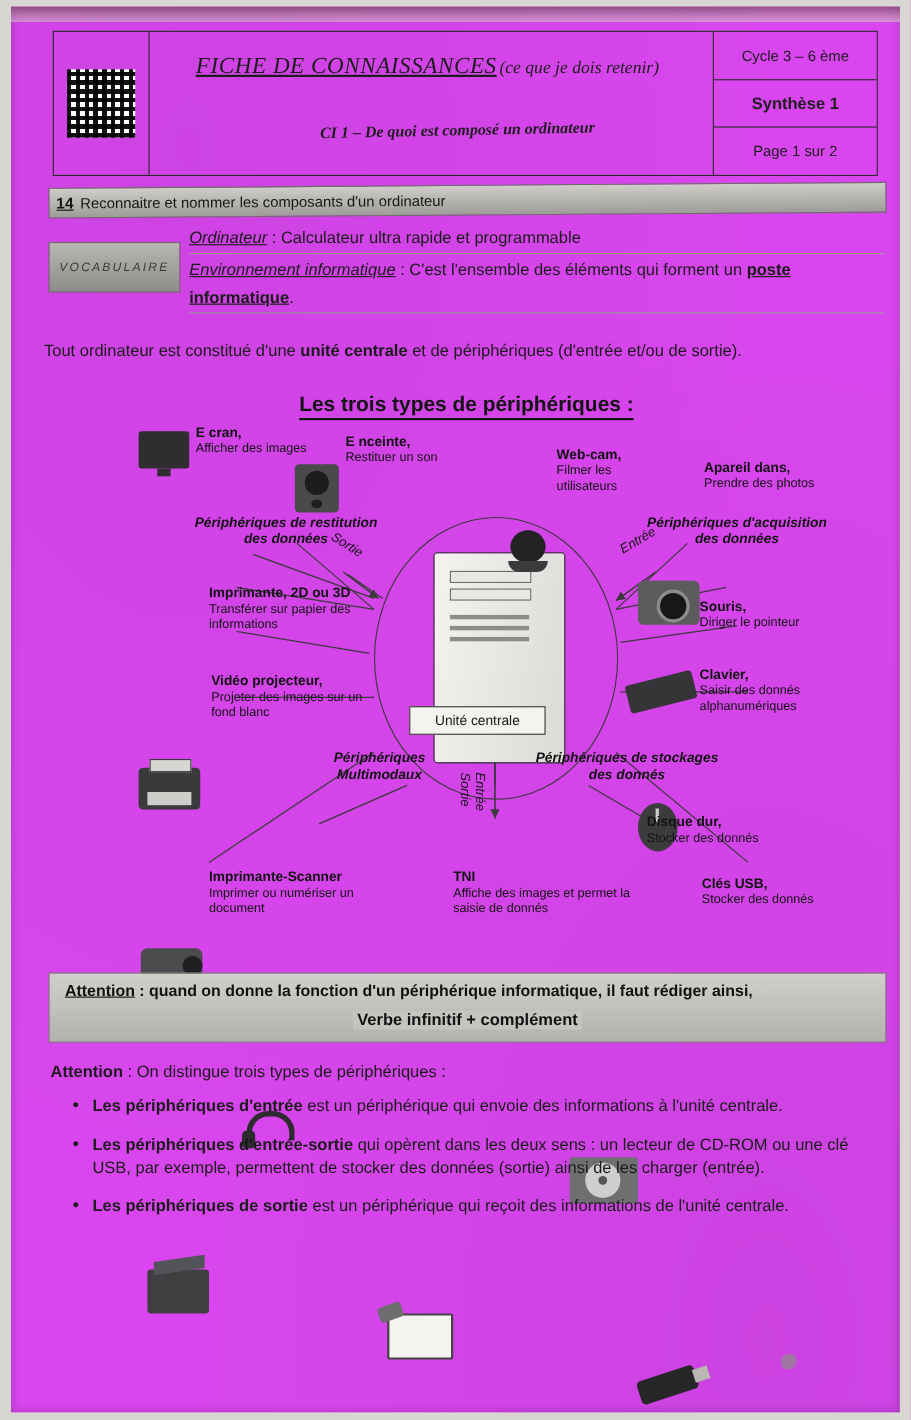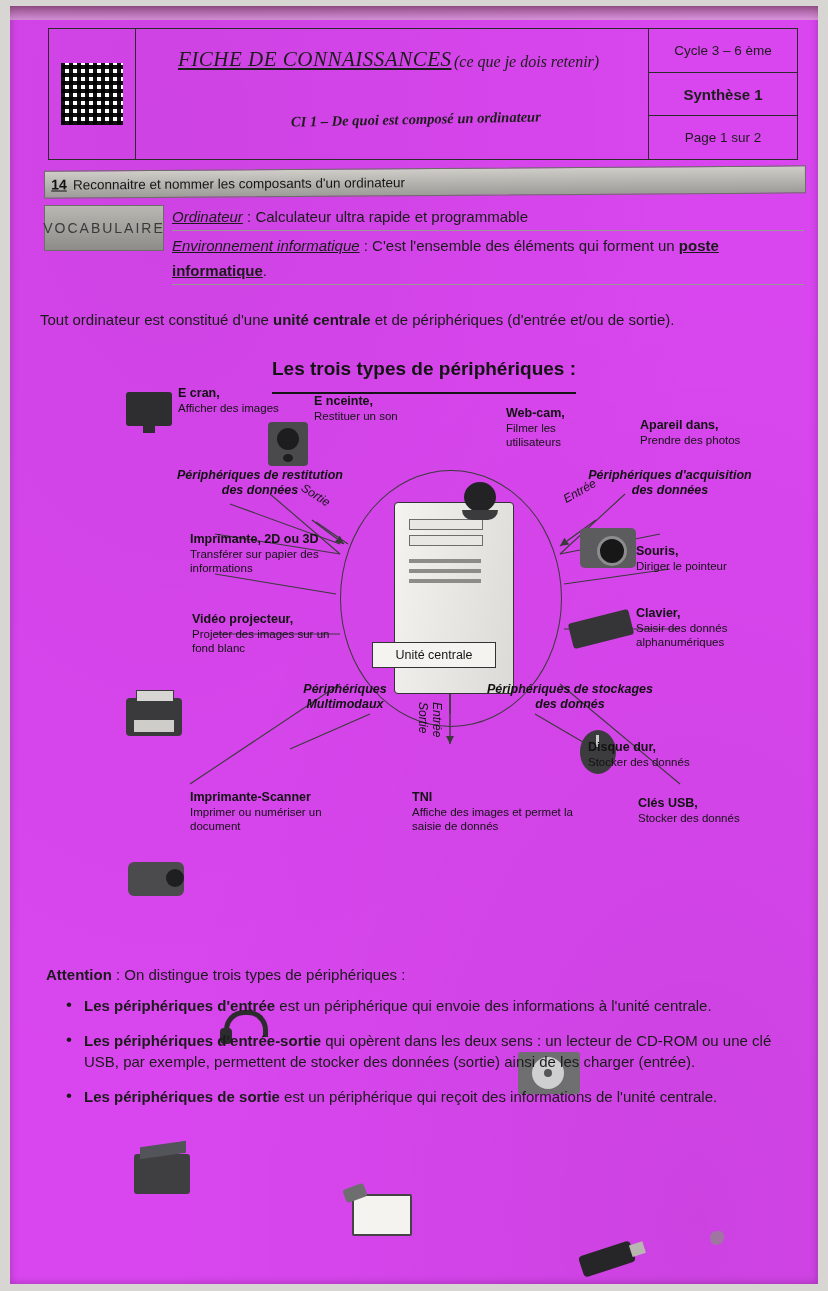--- a/index.html
+++ b/index.html
@@ -67,42 +67,42 @@
   .comp .num{
     width:28px;text-align:center;font-weight:bold;font-size:14px;color:#111;
     text-decoration:underline;
   }
   .comp .txt{font-size:13.5px;color:#161616;font-style:normal;}
   
   .vocabox{
     position:absolute;left:34px;top:198px;width:760px;height:90px;
   }
   .voc-tag{
-    position:absolute;left:0;top:1px;width:118px;height:44px;
+    position:absolute;left:0;top:16px;width:118px;height:44px;
     background:linear-gradient(180deg,#b9b7b2,#8e8c88);
     border:1px solid #6e6c68;display:flex;align-items:center;justify-content:center;
-    font-size:14px;letter-spacing:2px;color:#3a3a3a;
+    font-size:11px;letter-spacing:2px;color:#3a3a3a;font-style:italic;
   }
   .voc-lines{position:absolute;left:128px;top:0;right:0;}
   .voc-line{font-size:15px;color:#1b1b1b;line-height:25px;}
   .voc-line u{text-decoration:underline;}
   .voc-line .it{font-style:italic;}
   .voc-line b{font-weight:bold;}
   .rule{height:1px;background:#9a9894;margin:1px 0 2px 0;}
   
   .intro{
     position:absolute;left:30px;top:305px;width:770px;font-size:15px;color:#1b1b1b;
   }
   .intro b{font-weight:bold;}
   
   .diagtitle{
     position:absolute;left:0;top:352px;width:828px;text-align:center;
     font-size:19px;font-weight:bold;color:#141414;
   }
-  .diagtitle span{border-bottom:2px solid #141414;padding-bottom:13px;}
+  .diagtitle span{border-bottom:2px solid #141414;padding-bottom:1px;}
   
   .diagram{position:absolute;left:30px;top:378px;width:770px;height:490px;}
   .ellipse{
     position:absolute;left:300px;top:86px;width:220px;height:255px;
     border:1.4px solid #3a3a3a;border-radius:50%;
   }
   .tower{
     position:absolute;left:354px;top:118px;width:118px;height:190px;
     border:1.3px solid #333;border-radius:4px;
     background:linear-gradient(100deg,#f4f3f0,#dcdad6);
@@ -343,20 +343,28 @@
       <div class="d">Affiche des images et permet la saisie de donnés</div>
     </div>
 
     <div class="dev usb" style="left:540px;top:424px;"></div>
     <div class="lab" style="left:598px;top:412px;width:150px;">
       <div class="t">Clés USB,</div>
       <div class="d">Stocker des donnés</div>
     </div>
   </div>
 
+  <div class="attband">
+    <div class="l1">
+      <u>Attention</u><span> : quand on donne la fonction d'un périphérique informatique, il faut rédiger ainsi,</span>
+    </div>
+    <div class="l2">
+      <span>Verbe infinitif + complément</span>
+    </div>
+  </div>
 
   <div class="btext">
     <div class="lead">
       <b>Attention</b><span> : On distingue trois types de périphériques :</span>
     </div>
     <ul class="bullets">
       <li>
         <b>Les périphériques d'entrée</b><span> est un périphérique qui envoie des informations à l'unité centrale.</span>
       </li>
       <li>

